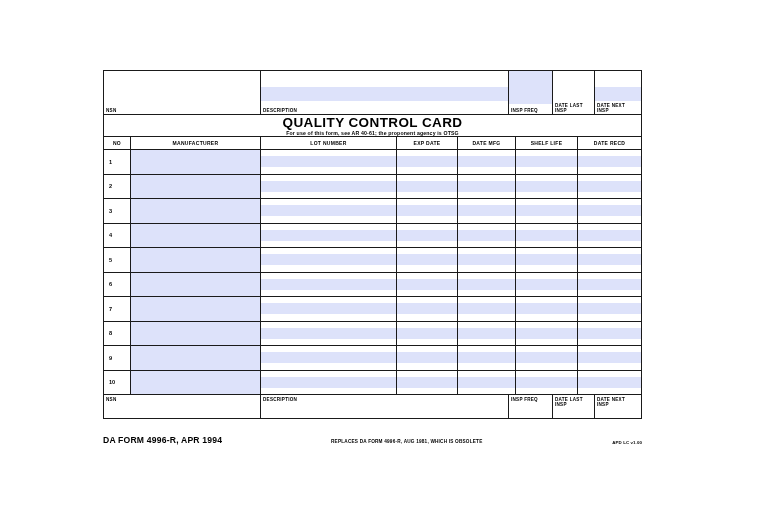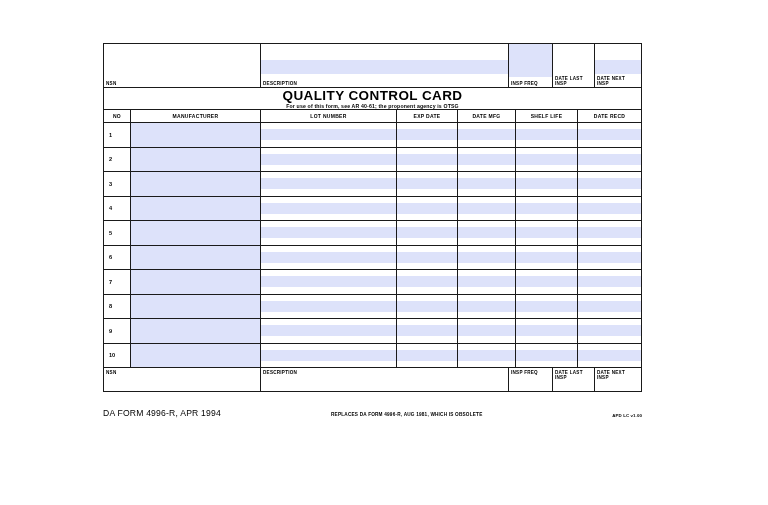--- a/index.html
+++ b/index.html
@@ -11,20 +11,21 @@
     overflow: hidden;
     font-family: "Liberation Sans", sans-serif;
     -webkit-font-smoothing: none;
   }
 
   #page {
     position: relative;
     width: 768px;
     height: 391px;
     background: #ffffff;
+    margin-top: 27px;
   }
 
   .form {
     position: absolute;
     left: 103px;
     top: 43px;
     width: 539px;
   }
 
   
@@ -167,21 +168,21 @@
     left: 103px;
     top: 405px;
     width: 539px;
     height: 20px;
   }
   .f-formno {
     position: absolute;
     left: 0px;
     top: 3px;
     font-size: 8.6px;
-    font-weight: normal;
+    font-weight: bold;
     letter-spacing: 0.2px;
     color: #000;
   }
   .f-replaces {
     position: absolute;
     left: 228px;
     top: 7px;
     font-size: 4.7px;
     font-weight: bold;
     letter-spacing: 0.2px;

